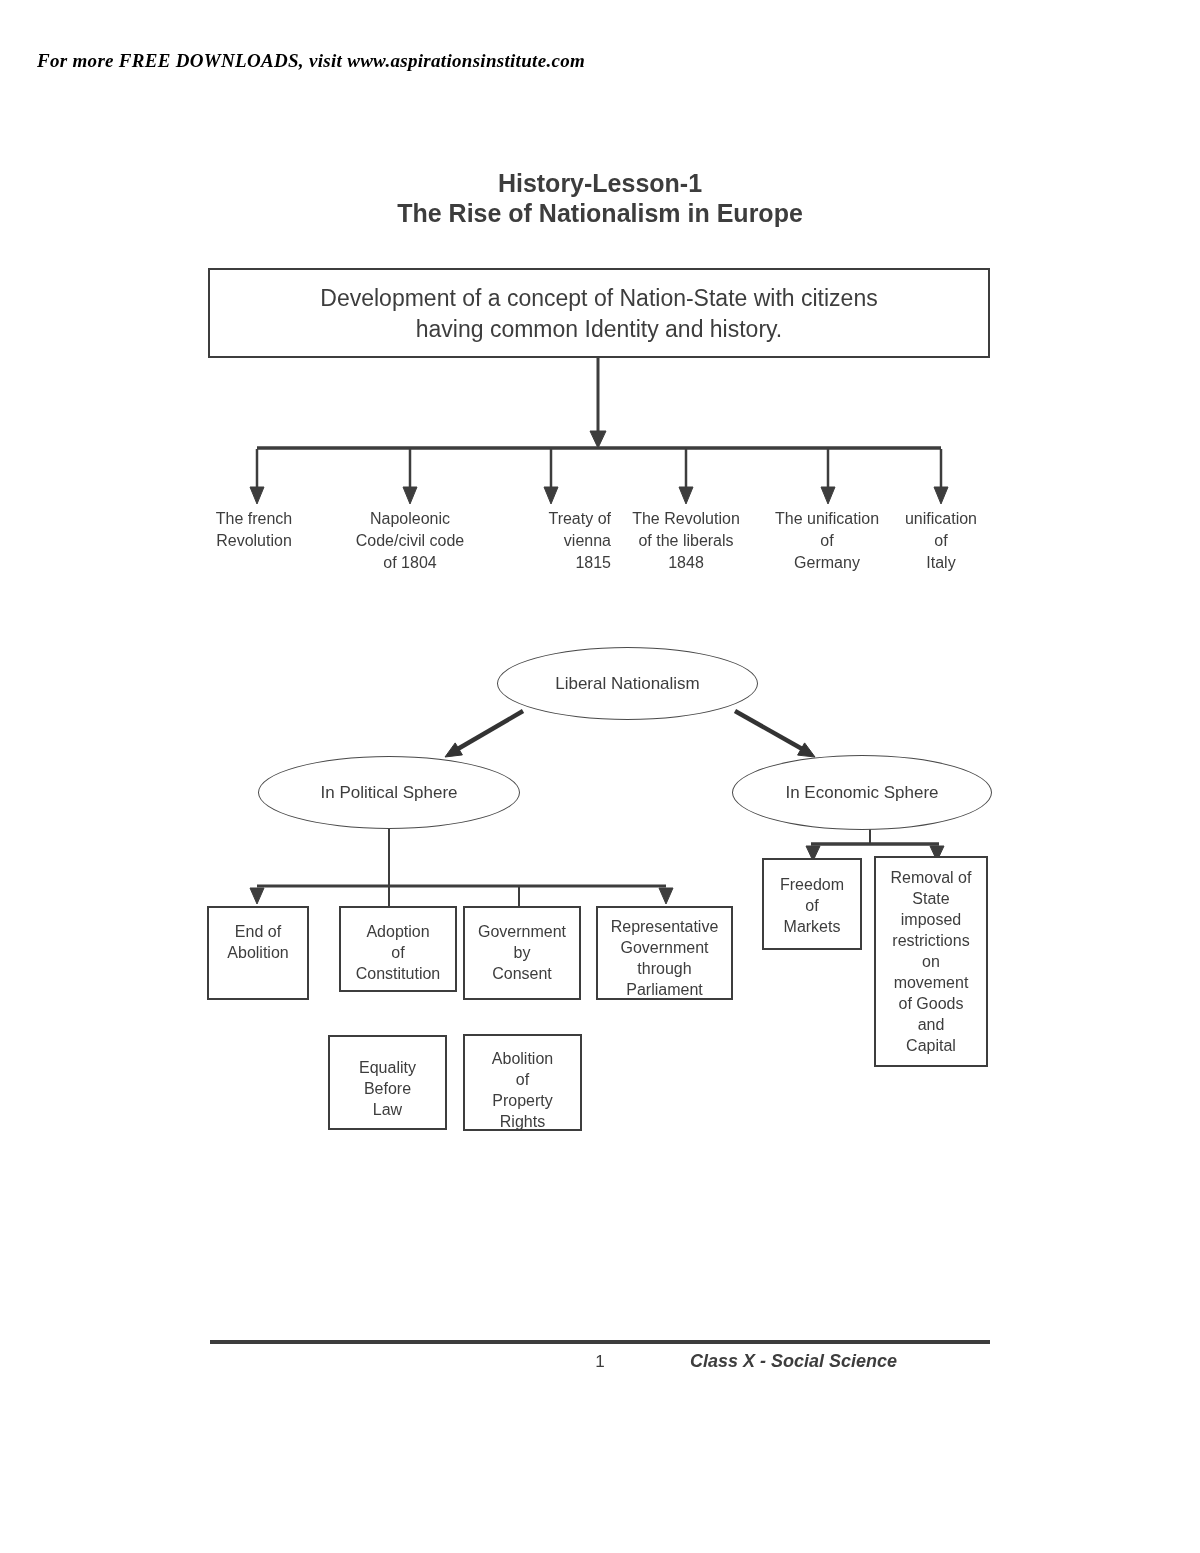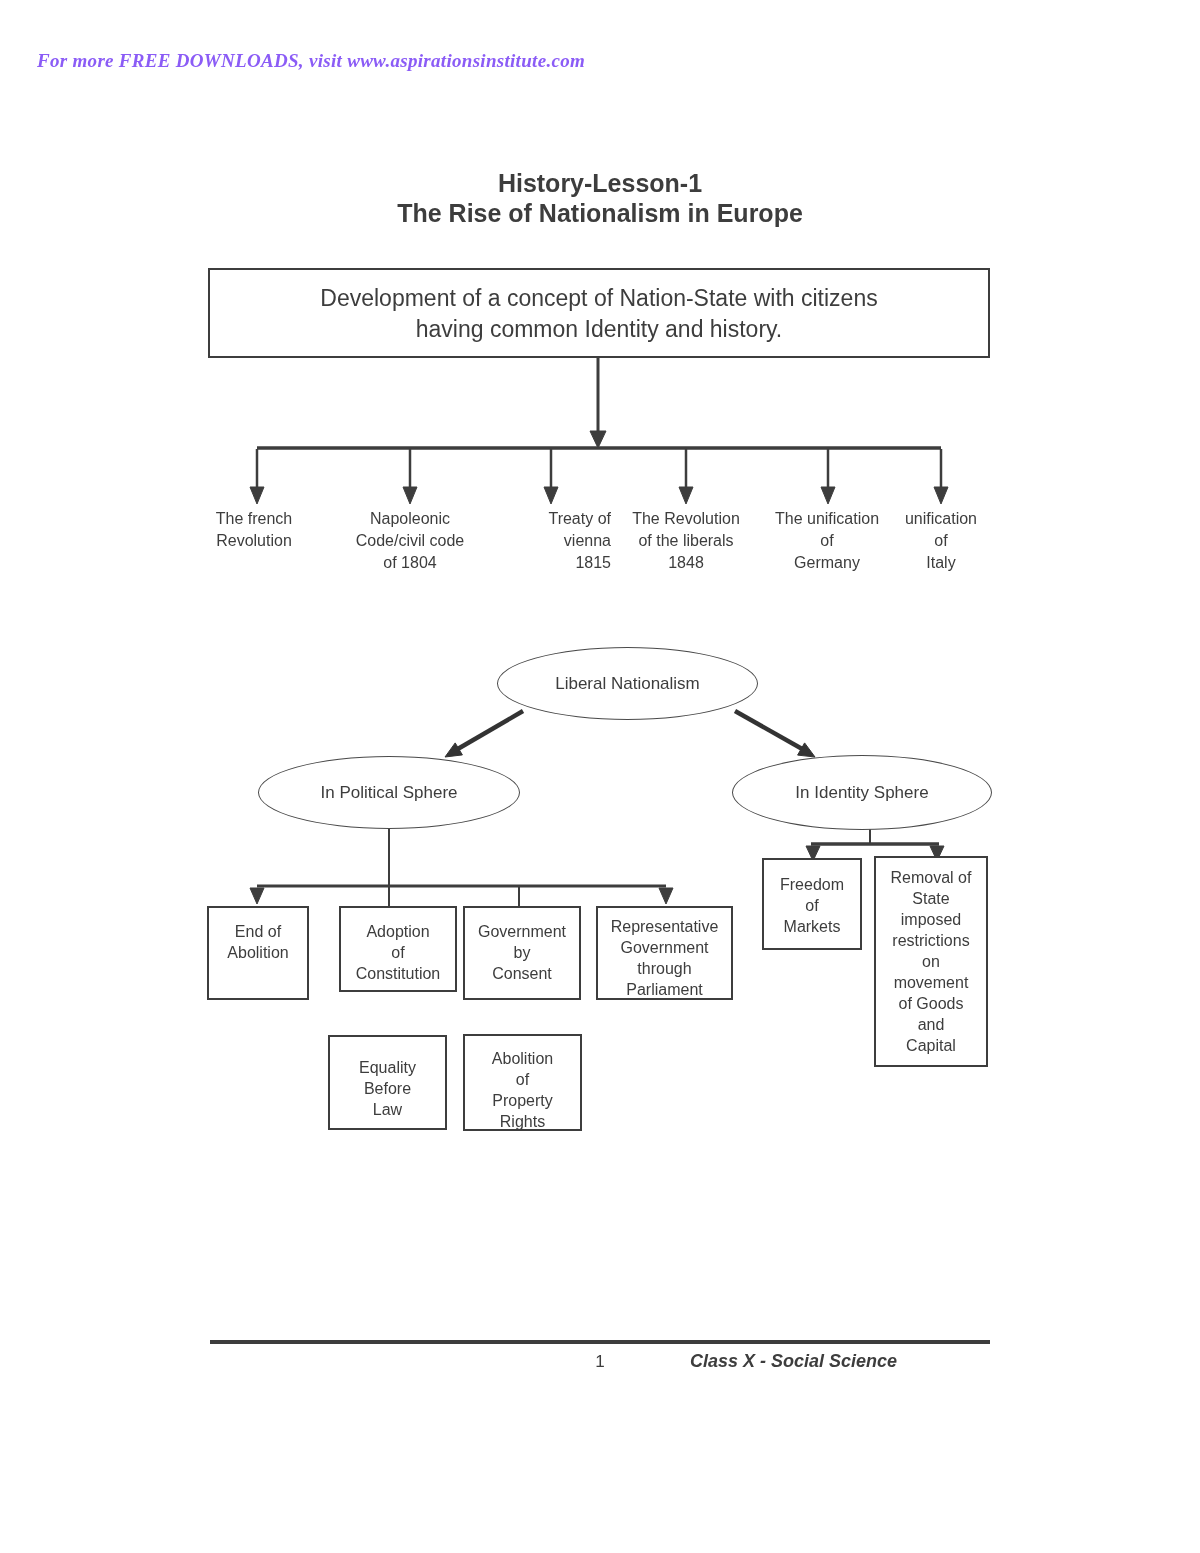--- a/index.html
+++ b/index.html
@@ -21,21 +21,21 @@
   .footer-line{left:210px;top:1340px;width:780px;height:4px;background:#3d3d3d;}
   .pageno{left:560px;top:1352px;width:80px;text-align:center;font-size:17px;}
   .course{left:690px;top:1351px;width:300px;text-align:left;font-size:18px;font-weight:bold;
           font-style:italic;}
 </style>
 </head>
 <body>
 
 <div class="page">
 
-  <div class="abs note" style="left:37px;top:50px;color:#8b5cf6;">For more FREE DOWNLOADS, visit www.aspirationsinstitute.com</div>
+  <div class="abs note" style="left:37px;top:50px;color:#000000;">For more FREE DOWNLOADS, visit www.aspirationsinstitute.com</div>
 
   <div class="abs title-wrap">
     <div class="title-line">History-Lesson-1</div>
     <div class="title-line">The Rise of Nationalism in Europe</div>
   </div>
 
   <svg class="wires" width="1200" height="1553" viewBox="0 0 1200 1553">
     <g stroke="#3d3d3d" fill="#3d3d3d">
 
       <line x1="598" y1="358" x2="598" y2="433" stroke-width="3"></line>
@@ -99,21 +99,21 @@
 1848</div>
   <div class="lbl" style="left:762px;top:508px;width:130px;">The unification
 of
 Germany</div>
   <div class="lbl" style="left:886px;top:508px;width:110px;">unification
 of
 Italy</div>
 
   <div class="el" style="left:497px;top:647px;width:261px;height:73px;">Liberal Nationalism</div>
   <div class="el" style="left:258px;top:756px;width:262px;height:73px;">In Political Sphere</div>
-  <div class="el" style="left:732px;top:755px;width:260px;height:75px;">In Identity Sphere</div>
+  <div class="el" style="left:732px;top:755px;width:260px;height:75px;">In Economic Sphere</div>
 
   <div class="bx" style="left:207px;top:906px;width:102px;height:94px;padding-top:13px;">End of
 Abolition</div>
   <div class="bx" style="left:339px;top:906px;width:118px;height:86px;padding-top:13px;">Adoption
 of
 Constitution</div>
   <div class="bx" style="left:463px;top:906px;width:118px;height:94px;padding-top:13px;">Government
 by
 Consent</div>
   <div class="bx" style="left:596px;top:906px;width:137px;height:94px;padding-top:8px;">Representative

